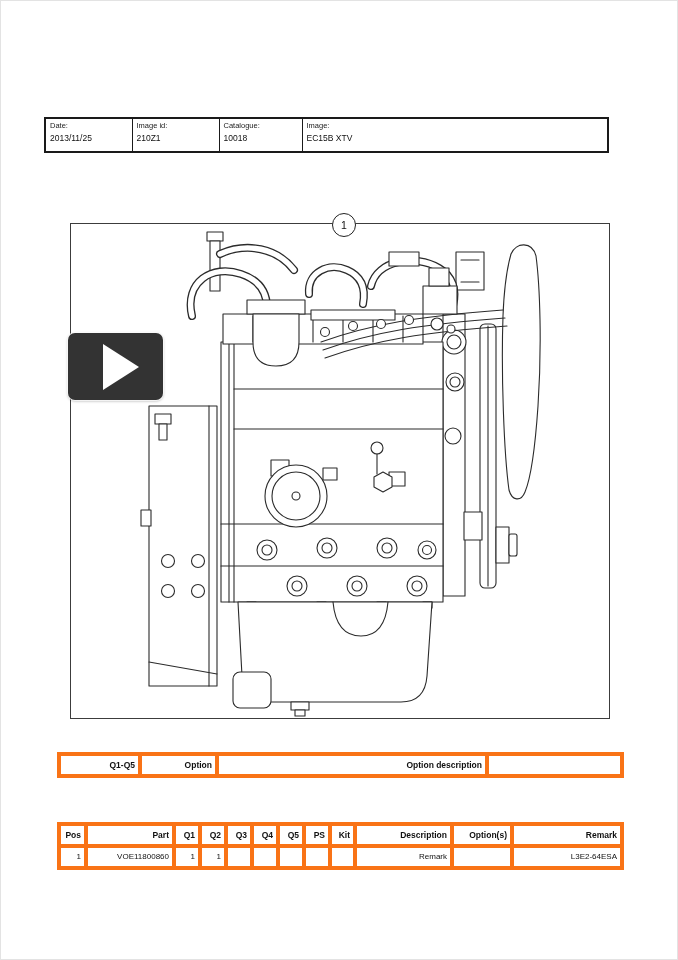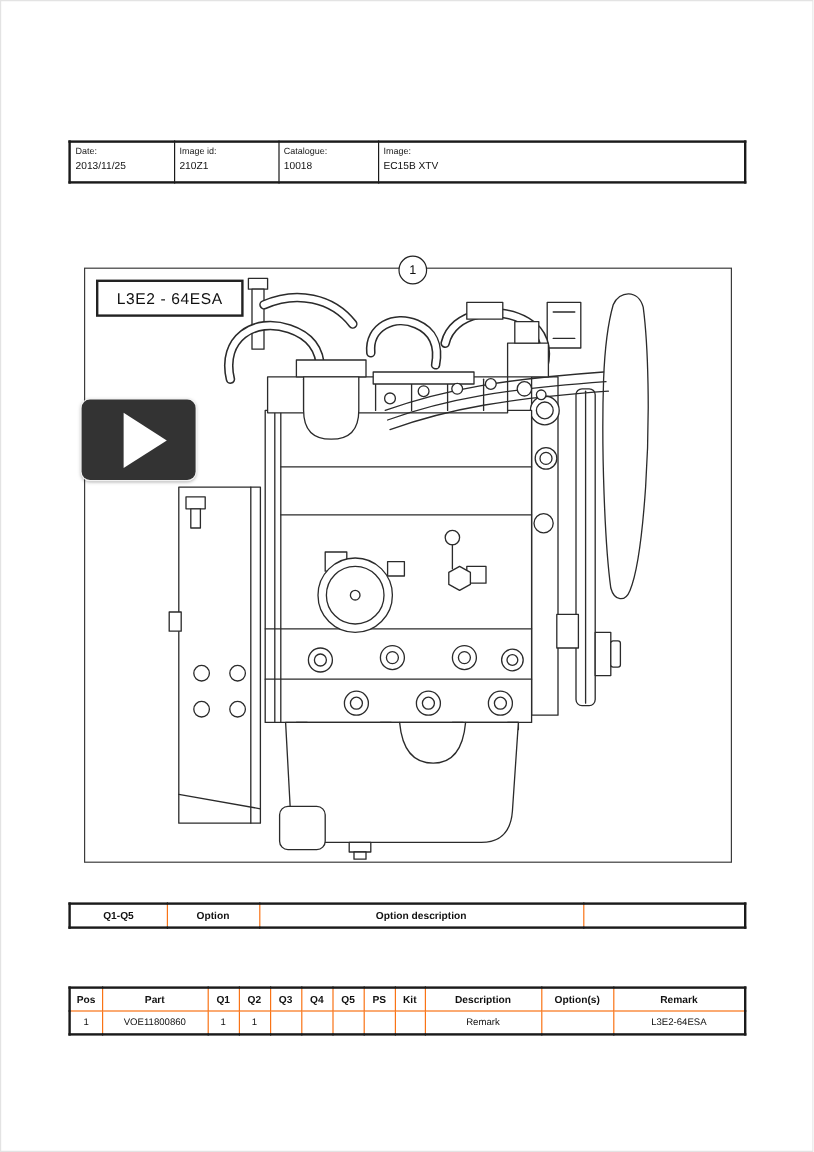--- a/index.html
+++ b/index.html
@@ -4,21 +4,21 @@
 <style>
   html,body { margin:0; padding:0; background:#ffffff; }
   .page {
     position:relative; width:678px; height:960px; background:#fff;
     font-family:"Liberation Sans", sans-serif; color:#111; overflow:hidden;
     box-shadow: inset 0 0 0 1px #e3e3e3;
   }
 
   
   table.meta {
-    position:absolute; left:57px; top:117px; width:563px;
+    position:absolute; left:44px; top:117px; width:563px;
     border-collapse:collapse; table-layout:fixed;
     border:2px solid #1a1a1a;
   }
   .meta td { border:1px solid #1a1a1a; padding:2px 4px 1px 4px; height:29px; vertical-align:top; }
   .meta .lbl { font-size:7.5px; color:#222; line-height:10px; }
   .meta .val { font-size:8.5px; font-weight:normal; line-height:11px; margin-top:2px; white-space:nowrap; }
 
   
   .diagram {
     position:absolute; left:70px; top:223px; width:538px; height:494px;
@@ -54,22 +54,22 @@
     margin-left:10px;
   }
 
   
   table.grid {
     position:absolute; left:57px; width:563px;
     border-collapse:collapse; table-layout:fixed;
     border:2px solid #1a1a1a;
   }
   .grid th, .grid td {
-    border:1px solid #f97316; height:16px; padding:1px 3px;
-    text-align:center; vertical-align:middle; font-size:8px; line-height:10px;
+    border:4px solid #f97316; height:16px; padding:1px 3px;
+    text-align:right; vertical-align:middle; font-size:8px; line-height:10px;
     overflow:hidden; white-space:nowrap;
   }
   .grid th { font-size:8.5px; font-weight:bold; }
   table.opts  { top:752px; }
   table.parts { top:822px; }
 </style>
 </head>
 <body>
 
 <div class="page">
@@ -232,23 +232,20 @@
           <rect x="88" y="200" width="8" height="16" fill="#fff"></rect>
           <rect x="70" y="286" width="10" height="16" fill="#fff"></rect>
           <circle cx="97" cy="337" r="6.5" fill="#fff"></circle>
           <circle cx="127" cy="337" r="6.5" fill="#fff"></circle>
           <circle cx="97" cy="367" r="6.5" fill="#fff"></circle>
           <circle cx="127" cy="367" r="6.5" fill="#fff"></circle>
         </g>
       </g>
     </svg>
 
-    <div class="dlabel">
-      <span>L3E2 - 64ESA</span>
-    </div>
 
     <div class="callout">
       <span>1</span>
     </div>
   </div>
 
   <button class="play">
     <span class="tri"></span>
   </button>
 

